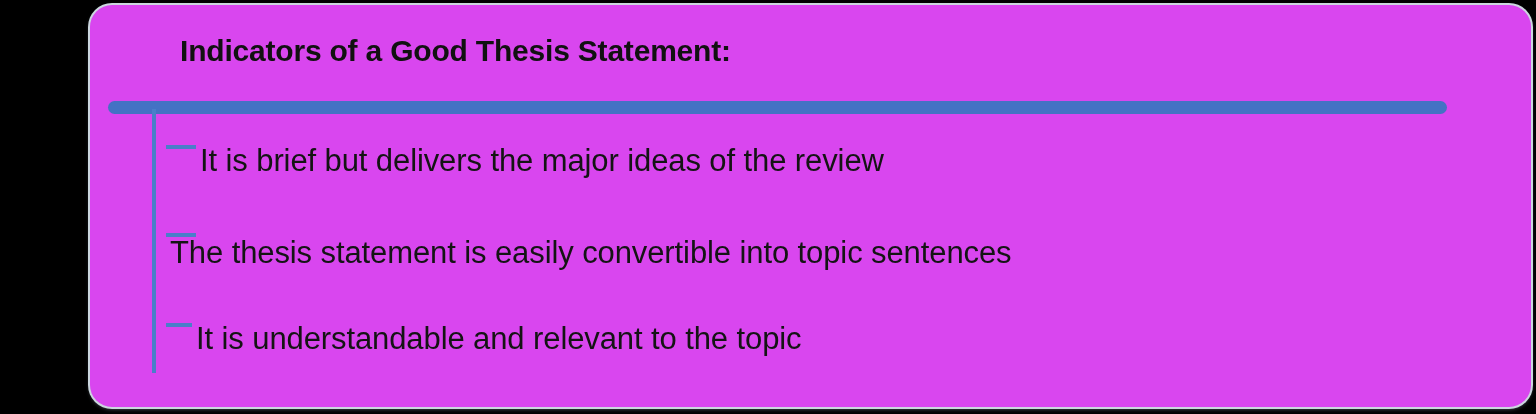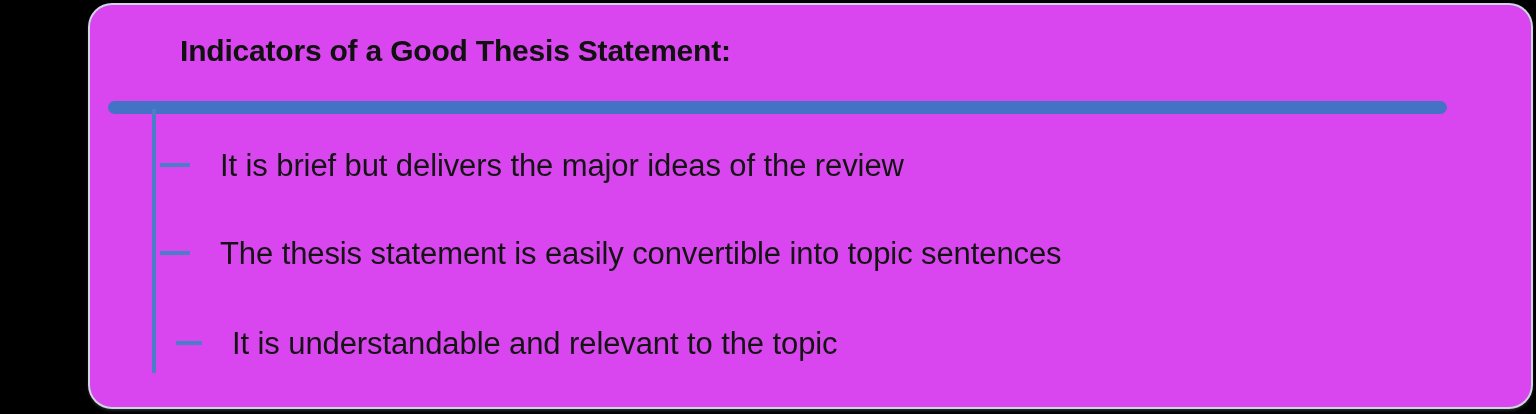--- a/index.html
+++ b/index.html
@@ -72,29 +72,27 @@
   
   .bullets {
     position: absolute;
     left: 62px;
     top: 104px;
     width: 1340px;
   }
 
   .bullet {
     position: absolute;
-    left: 8px;
+    left: 14px;
     height: 40px;
     display: flex;
-    align-items: center;
-    gap: 26px;
   }
   .bullet.b0 { top: 36px; }
-  .bullet.b1 { top: 124px; }
-  .bullet.b2 { top: 214px; margin-left: 16px; }
+  .bullet.b1 { top: 124px; flex-direction: column; }
+  .bullet.b2 { top: 214px; }
 
   .dash {
     flex: 0 0 auto;
     height: 4px;
     background: #4a7ec9;
   }
   .bullet.b0 .dash { width: 30px; }
   .bullet.b1 .dash { width: 30px; }
   .bullet.b2 .dash { width: 26px; }
 

